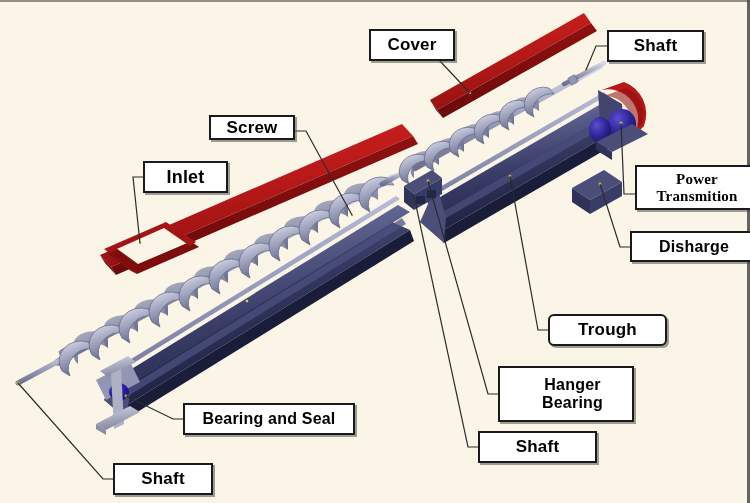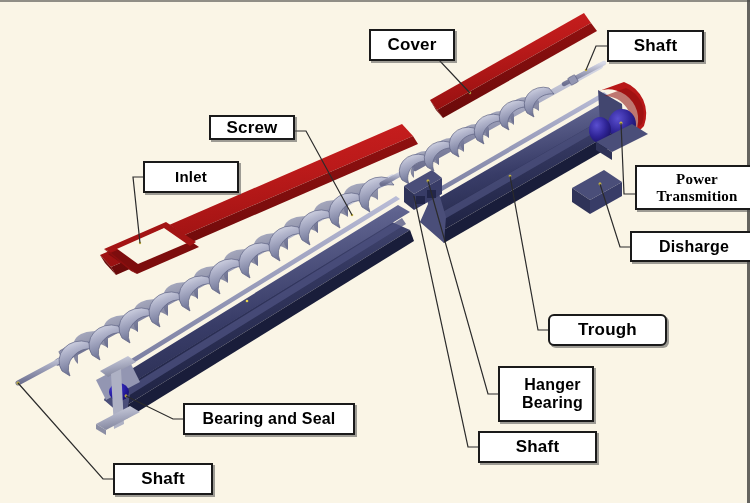--- a/index.html
+++ b/index.html
@@ -56,25 +56,25 @@
     text-align: center;
     line-height: 1.12;
     box-sizing: border-box;
     letter-spacing: 0.2px;
     white-space: pre-line;
     z-index: 30;
   }
   .lb-cover        { left: 325px; top: 29px;  width: 86px;  height: 32px; font-size: 17px; margin-left: 44px; }
   .lb-shaft-top    { left: 607px; top: 30px;  width: 97px;  height: 32px; font-size: 17px; }
   .lb-screw        { left: 209px; top: 115px; width: 86px;  height: 25px; font-size: 17px; }
-  .lb-inlet        { left: 143px; top: 161px; width: 96px;  height: 32px; font-size: 15px; }
+  .lb-inlet        { left: 143px; top: 161px; width: 85px;  height: 32px; font-size: 18px; }
   .lb-power        { left: 635px; top: 165px; width: 124px; height: 45px; font-size: 15px; font-family: Liberation Serif, serif; }
   .lb-discharge    { left: 630px; top: 231px; width: 128px; height: 31px; font-size: 16px; }
   .lb-trough       { left: 548px; top: 314px; width: 119px; height: 32px; font-size: 17px; border-radius: 6px; }
-  .lb-hanger       { left: 498px; top: 366px; width: 96px; height: 56px; font-size: 16px; padding-left: 13px; }
+  .lb-hanger       { left: 498px; top: 366px; width: 136px; height: 56px; font-size: 16px; padding-left: 13px; }
   .lb-bearing-seal { left: 183px; top: 403px; width: 172px; height: 32px; font-size: 16px; }
   .lb-shaft-mid    { left: 478px; top: 431px; width: 119px; height: 32px; font-size: 17px; }
   .lb-shaft-bot    { left: 113px; top: 463px; width: 100px; height: 32px; font-size: 17px; }
 </style>
 </head>
 <body>
 
 <div id="stage">
 
   <svg id="art" viewBox="0 0 750 503" xmlns="http://www.w3.org/2000/svg">

